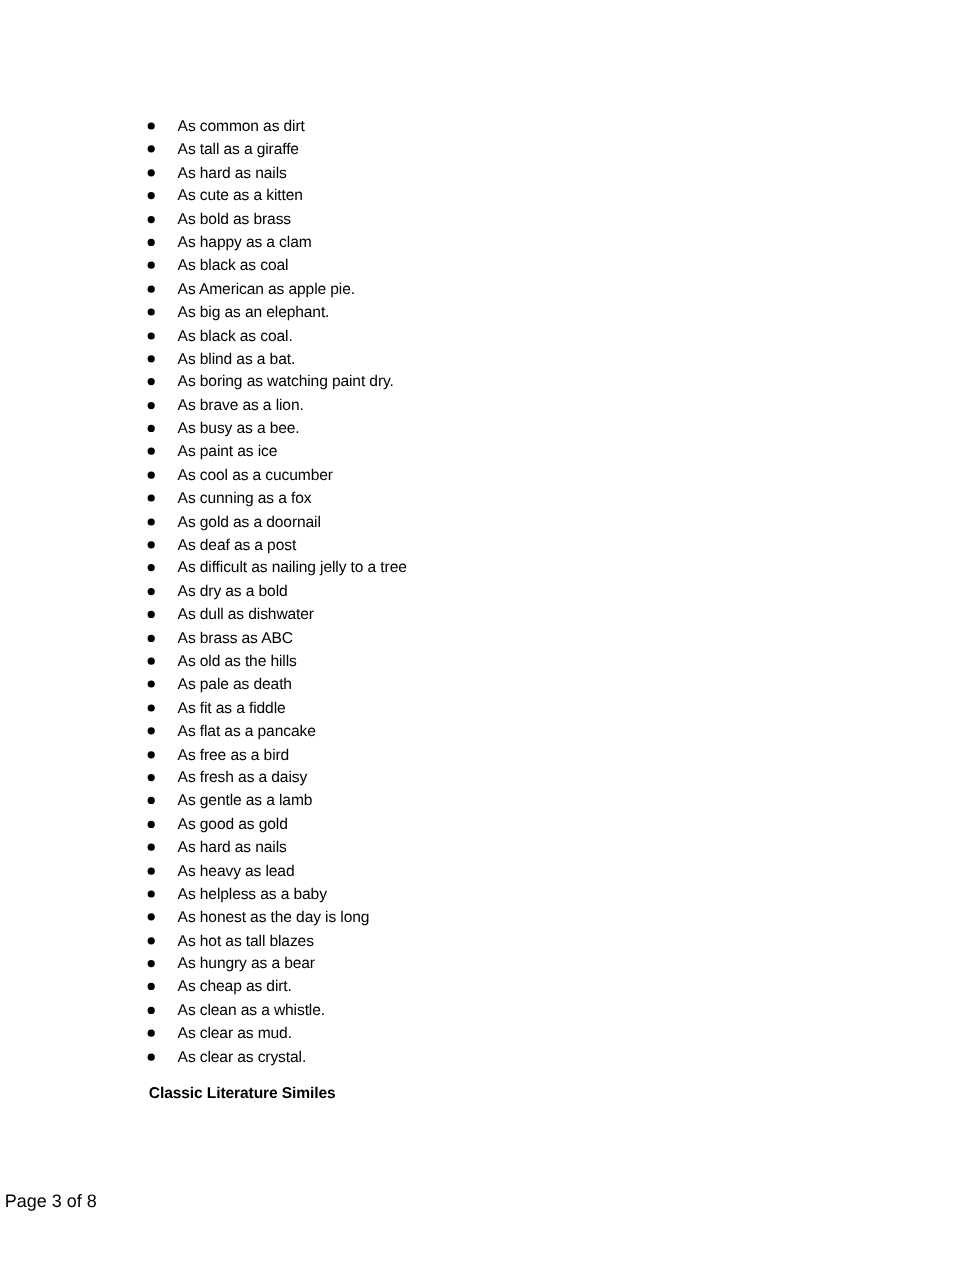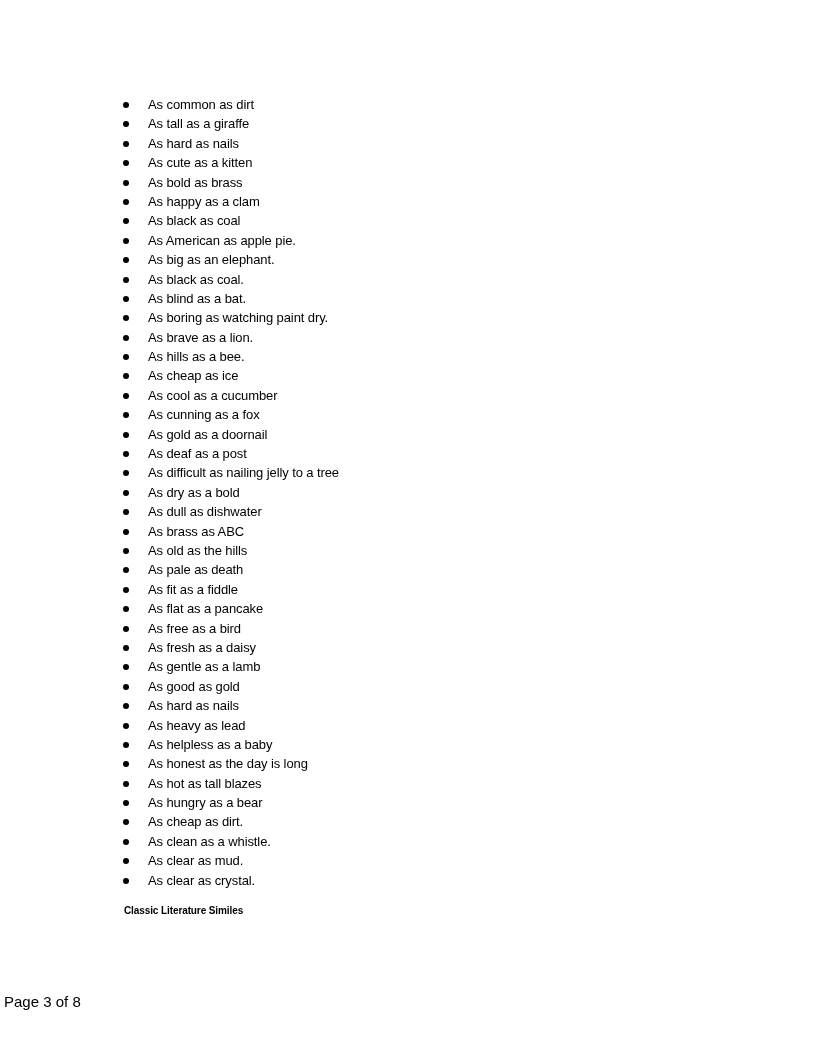--- a/index.html
+++ b/index.html
@@ -49,21 +49,21 @@
     .simile-text {
       position: absolute;
       left: 144px;
       top: 0;
       letter-spacing: -0.1px;
     }
     .section-heading {
       position: absolute;
       left: 120px;
       top: 902px;
-      font-size: 10px;
+      font-size: 13px;
       font-weight: bold;
       line-height: 18px;
       white-space: nowrap;
       letter-spacing: -0.1px;
     }
     .page-footer {
       position: absolute;
       left: 0;
       width: 816px;
       top: 995px;
@@ -124,25 +124,25 @@
       <li class="simile-item">
         <span class="bullet"></span>
         <span class="simile-text">As boring as watching paint dry.</span>
       </li>
       <li class="simile-item">
         <span class="bullet"></span>
         <span class="simile-text">As brave as a lion.</span>
       </li>
       <li class="simile-item">
         <span class="bullet"></span>
-        <span class="simile-text">As hills as a bee.</span>
-      </li>
-      <li class="simile-item">
-        <span class="bullet"></span>
-        <span class="simile-text">As cheap as ice</span>
+        <span class="simile-text">As busy as a bee.</span>
+      </li>
+      <li class="simile-item">
+        <span class="bullet"></span>
+        <span class="simile-text">As paint as ice</span>
       </li>
       <li class="simile-item">
         <span class="bullet"></span>
         <span class="simile-text">As cool as a cucumber</span>
       </li>
       <li class="simile-item">
         <span class="bullet"></span>
         <span class="simile-text">As cunning as a fox</span>
       </li>
       <li class="simile-item">

